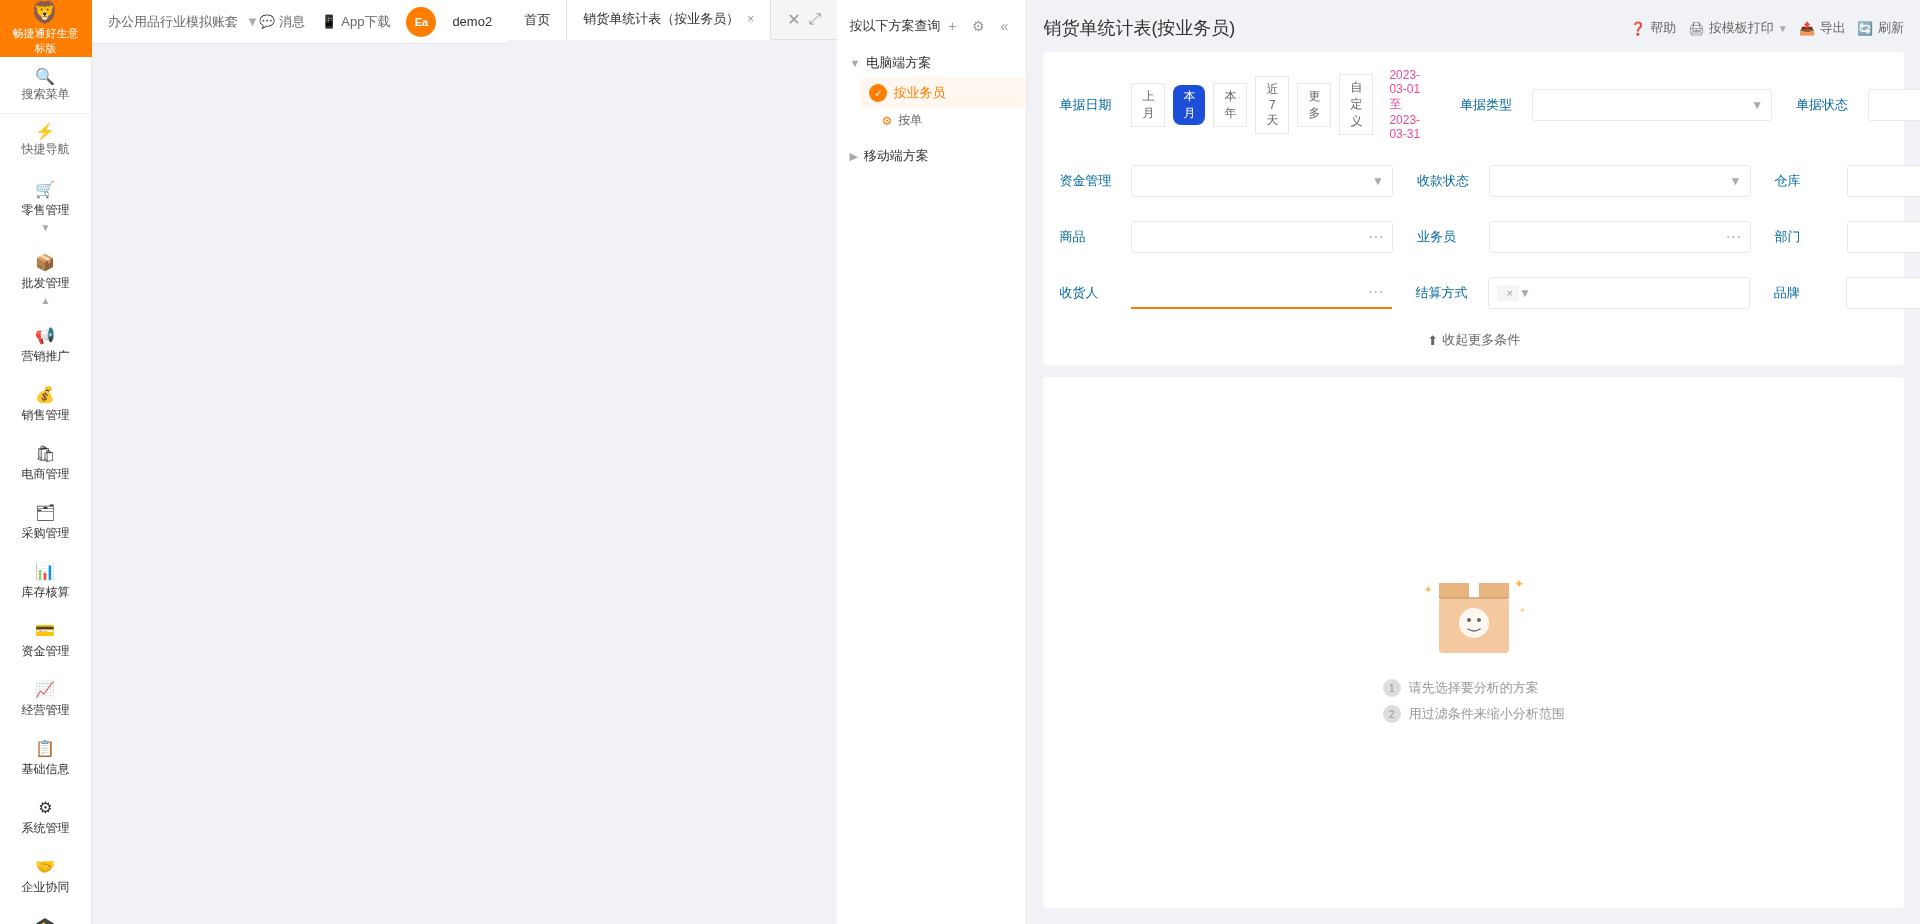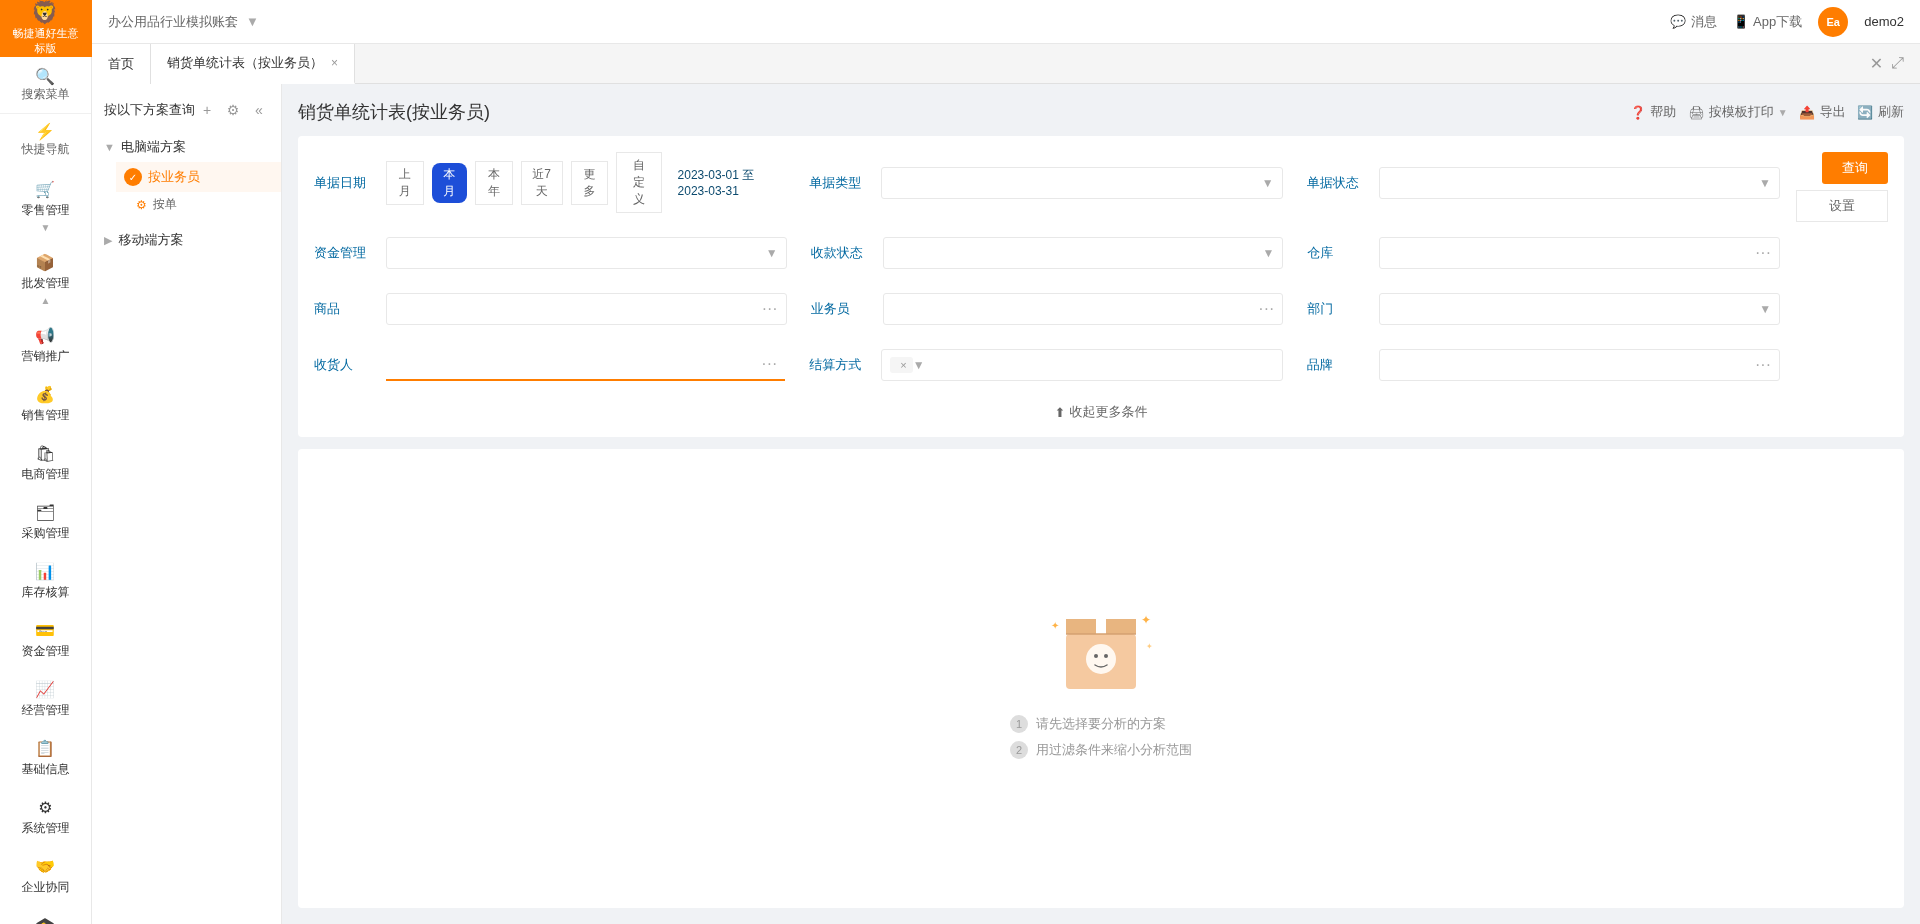--- a/index.html
+++ b/index.html
@@ -12,21 +12,21 @@
     .sidebar { width: 92px; background: #fff; border-right: 1px solid #e8e8e8; display: flex; flex-direction: column; align-items: center; padding-top: 0; z-index: 10; }
     .sidebar-logo { width: 92px; height: 60px; background: #ff7d00; display: flex; align-items: center; justify-content: center; flex-direction: column; cursor: pointer; }
     .sidebar-logo-text { color: #fff; font-size: 11px; line-height: 1.4; text-align: center; }
     .sidebar-search { width: 100%; padding: 10px 0; text-align: center; color: #666; font-size: 12px; cursor: pointer; border-bottom: 1px solid #f0f0f0; }
     .sidebar-nav { width: 100%; padding: 8px 0; text-align: center; color: #666; font-size: 12px; cursor: pointer; }
     .sidebar-item { width: 100%; padding: 10px 0; text-align: center; color: #333; font-size: 12px; cursor: pointer; display: flex; flex-direction: column; align-items: center; gap: 3px; }
     .sidebar-item .icon { font-size: 16px; }
     .sidebar-divider { width: 60%; height: 1px; background: #f0f0f0; margin: 2px auto; }
 
     
-    .main-content { flex: 1; display: flex; flex-direction: column; overflow: hidden; }
+    .main-content { flex: 1; display: flex; overflow: hidden; }
 
     
     .top-header { height: 44px; background: #fff; border-bottom: 1px solid #e8e8e8; display: flex; align-items: center; justify-content: space-between; padding: 0 16px; }
     .top-header-left { display: flex; align-items: center; gap: 8px; color: #666; font-size: 13px; }
     .top-header-right { display: flex; align-items: center; gap: 16px; }
     .header-btn { display: flex; align-items: center; gap: 4px; color: #666; font-size: 13px; cursor: pointer; }
     .user-avatar { width: 30px; height: 30px; border-radius: 50%; background: #ff7d00; display: flex; align-items: center; justify-content: center; color: #fff; font-size: 12px; cursor: pointer; overflow: hidden; }
 
     
     .tab-bar { height: 40px; background: #f5f5f5; border-bottom: 1px solid #e0e0e0; display: flex; align-items: center; padding: 0; }
@@ -61,21 +61,21 @@
     .title-actions { display: flex; align-items: center; gap: 12px; }
     .title-action-btn { display: flex; align-items: center; gap: 4px; color: #666; font-size: 13px; cursor: pointer; }
 
     
     .filter-area { background: #fff; border-radius: 4px; padding: 16px; margin-bottom: 12px; }
     .filter-row { display: flex; align-items: center; gap: 16px; margin-bottom: 12px; }
     .filter-row:last-child { margin-bottom: 14px; }
     .filter-label { font-size: 13px; color: #0369a1; white-space: nowrap; min-width: 56px; }
     .date-btn { padding: 4px 10px; font-size: 12px; color: #666; cursor: pointer; border: 1px solid #e8e8e8; background: #fff; }
     .date-btn.active { background: #1d4ed8; color: #fff; border-color: #ff7d00; border-radius: 8px; padding: 3px 10px; border: none; }
-    .date-range-text { font-size: 12px; color: #0c4a6e; margin-left: 8px; }
+    .date-range-text { font-size: 12px; color: #ec4899; margin-left: 8px; }
     .filter-field { flex: 1; display: flex; align-items: center; border: 1px solid #e8e8e8; border-radius: 3px; height: 32px; padding: 0 8px; background: #fff; cursor: pointer; position: relative; min-width: 200px; }
     .filter-field-placeholder { color: #bbb; font-size: 13px; flex: 1; }
     .filter-field-arrow { color: #aaa; font-size: 12px; }
     .filter-field-dots { color: #aaa; font-size: 16px; }
     .filter-field-tag { display: flex; align-items: center; gap: 4px; background: #f5f5f5; border-radius: 3px; padding: 2px 6px; font-size: 12px; color: #333; }
     .filter-field-tag-close { color: #999; cursor: pointer; font-size: 11px; }
     .filter-field-underline { border: none; border-bottom: 2px solid #ff7d00; border-radius: 0; }
     .collapse-btn { display: flex; align-items: center; gap: 4px; color: #666; font-size: 13px; cursor: pointer; justify-content: center; padding: 8px 0 0; }
 
     

